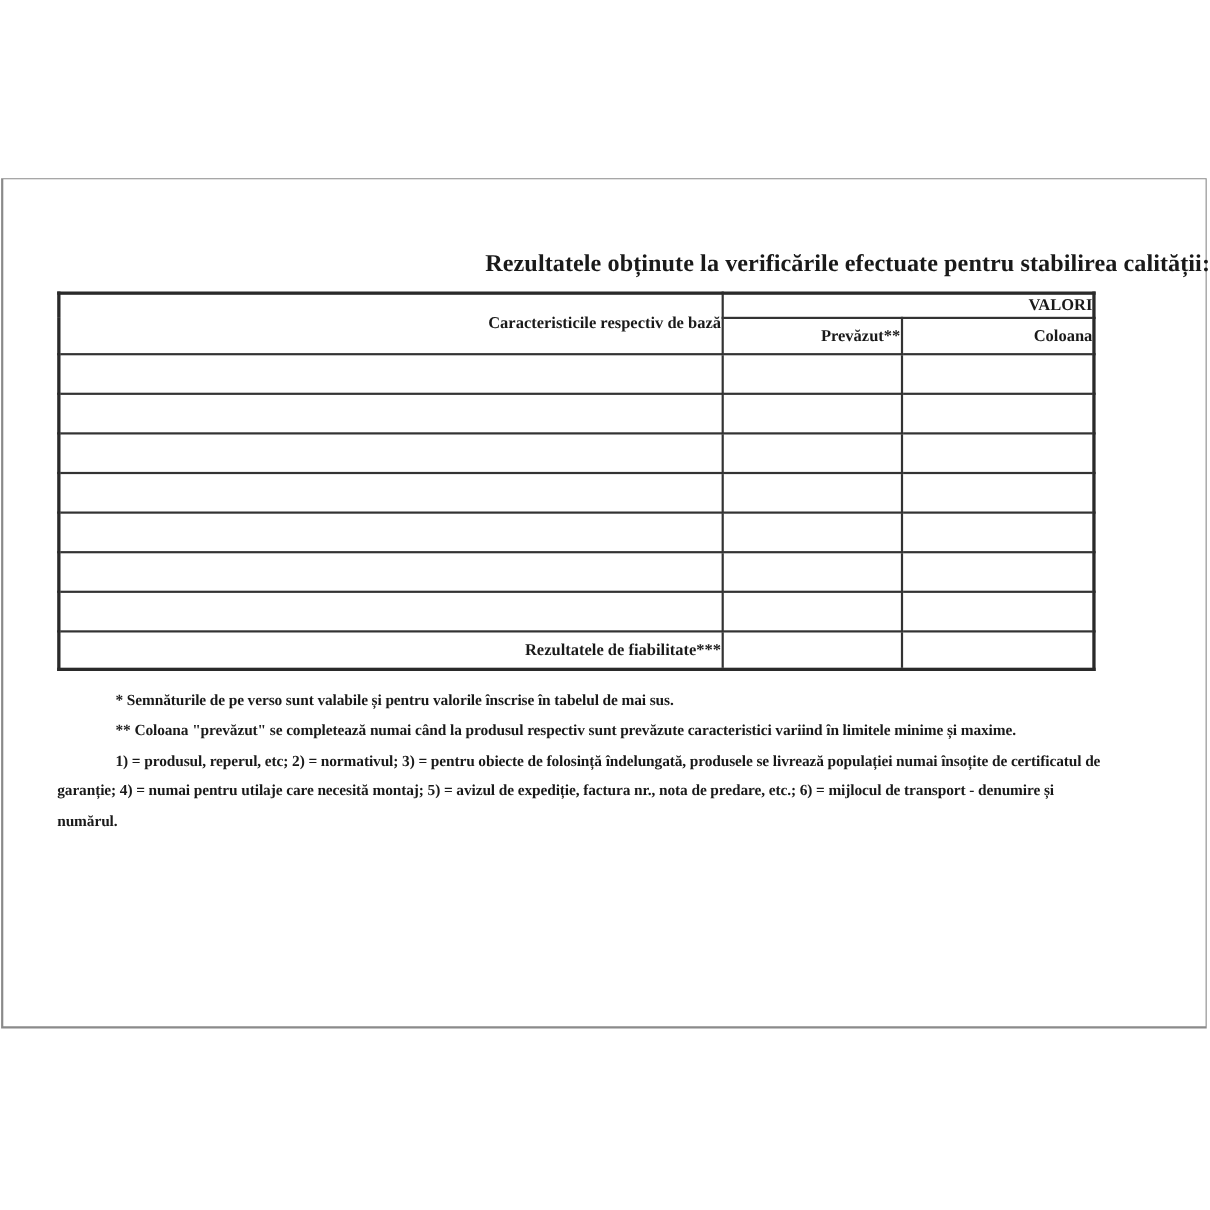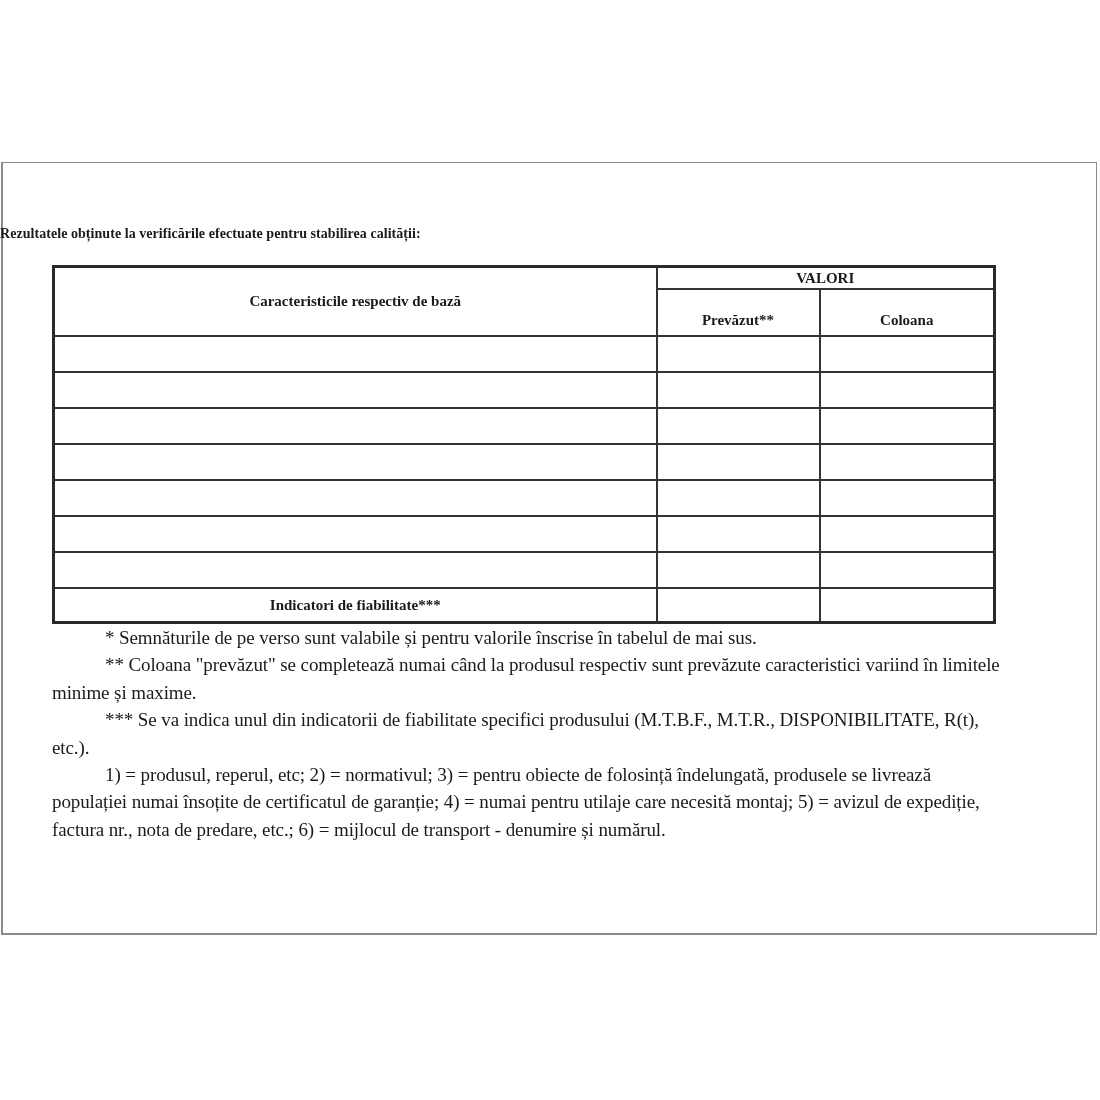--- a/index.html
+++ b/index.html
@@ -25,57 +25,57 @@
       border-left-width: 2px;
       border-bottom-width: 2px;
       box-sizing: border-box;
       background: #ffffff;
     }
     .doc-title {
       position: absolute;
       left: 0;
       top: 226px;
       width: 1100px;
-      text-align: left;
+      text-align: right;
       font-weight: bold;
-      font-size: 14px;
+      font-size: 22px;
       letter-spacing: 0.05px;
     }
     table.results {
       position: absolute;
       left: 52px;
       top: 265px;
       width: 941px;
       border-collapse: collapse;
       border: 3px solid #2a2a2a;
       table-layout: fixed;
     }
     table.results td, table.results th {
       border: 2px solid #333333;
       padding: 0;
       font-weight: bold;
       font-size: 15px;
-      text-align: center;
+      text-align: right;
       vertical-align: middle;
     }
     col.c1 { width: 603px; }
     col.c2 { width: 163px; }
     col.c3 { width: 175px; }
     tr.hdr-top th { height: 20px; font-size: 15px; }
     tr.hdr-bot th { height: 29px; }
-    tr.hdr-bot th.sub { padding-top: 16px; }
+    tr.hdr-bot th.sub { padding-top: 2px; }
     tr.data-row td { height: 34px; }
     tr.last-row td { height: 32px; }
     .notes {
       position: absolute;
       left: 52px;
       top: 624px;
       width: 950px;
-      font-weight: normal;
-      font-size: 19px;
+      font-weight: bold;
+      font-size: 14px;
       line-height: 27.4px;
       letter-spacing: -0.1px;
     }
     .notes p {
       margin: 0;
     }
     .indent {
       text-indent: 53px;
     }
   </style>
@@ -131,25 +131,24 @@
     <td></td>
     <td></td>
     <td></td>
   </tr>
   <tr class="data-row">
     <td></td>
     <td></td>
     <td></td>
   </tr>
   <tr class="last-row">
-    <td>Indicatori de fiabilitate***</td>
+    <td>Rezultatele de fiabilitate***</td>
     <td></td>
     <td></td>
   </tr>
 </tbody>
   </table>
 
 <div class="notes">
   <p class="indent">* Semnăturile de pe verso sunt valabile și pentru valorile înscrise în tabelul de mai sus.</p>
   <p class="indent">** Coloana "prevăzut" se completează numai când la produsul respectiv sunt prevăzute caracteristici variind în limitele minime și maxime.</p>
-  <p class="indent">*** Se va indica unul din indicatorii de fiabilitate specifici produsului (M.T.B.F., M.T.R., DISPONIBILITATE, R(t), etc.).</p>
   <p class="indent">1) = produsul, reperul, etc; 2) = normativul; 3) = pentru obiecte de folosință îndelungată, produsele se livrează populației numai însoțite de certificatul de garanție; 4) = numai pentru utilaje care necesită montaj; 5) = avizul de expediție, factura nr., nota de predare, etc.; 6) = mijlocul de transport - denumire și numărul.</p>
 </div>
 
 </body></html>

